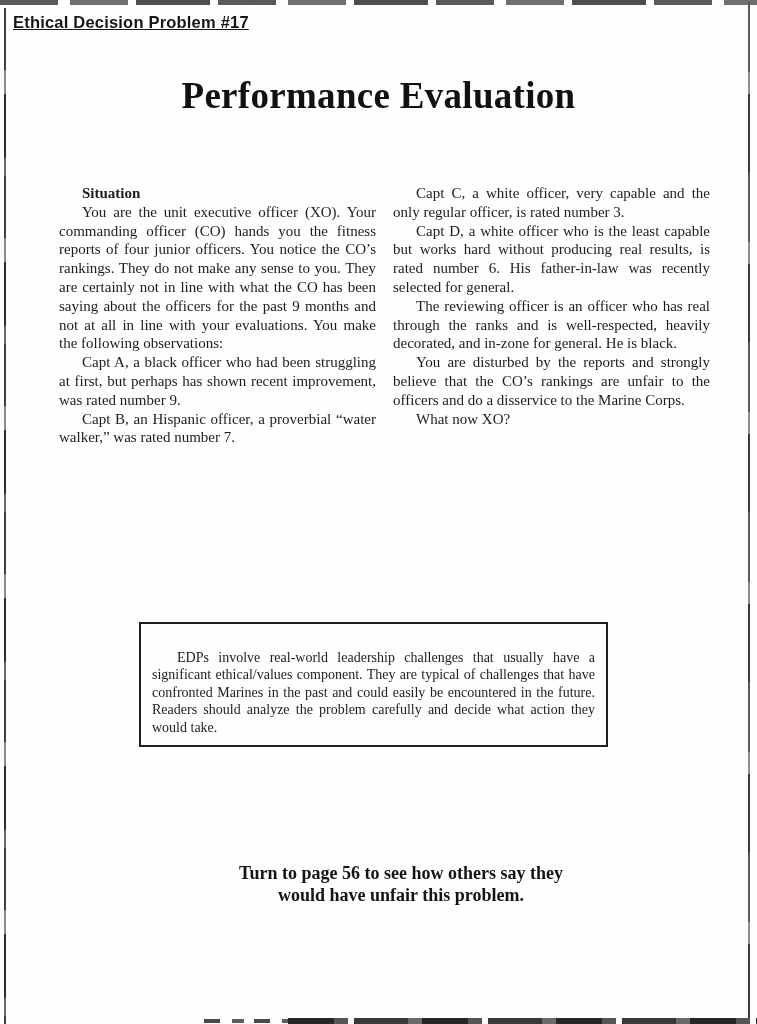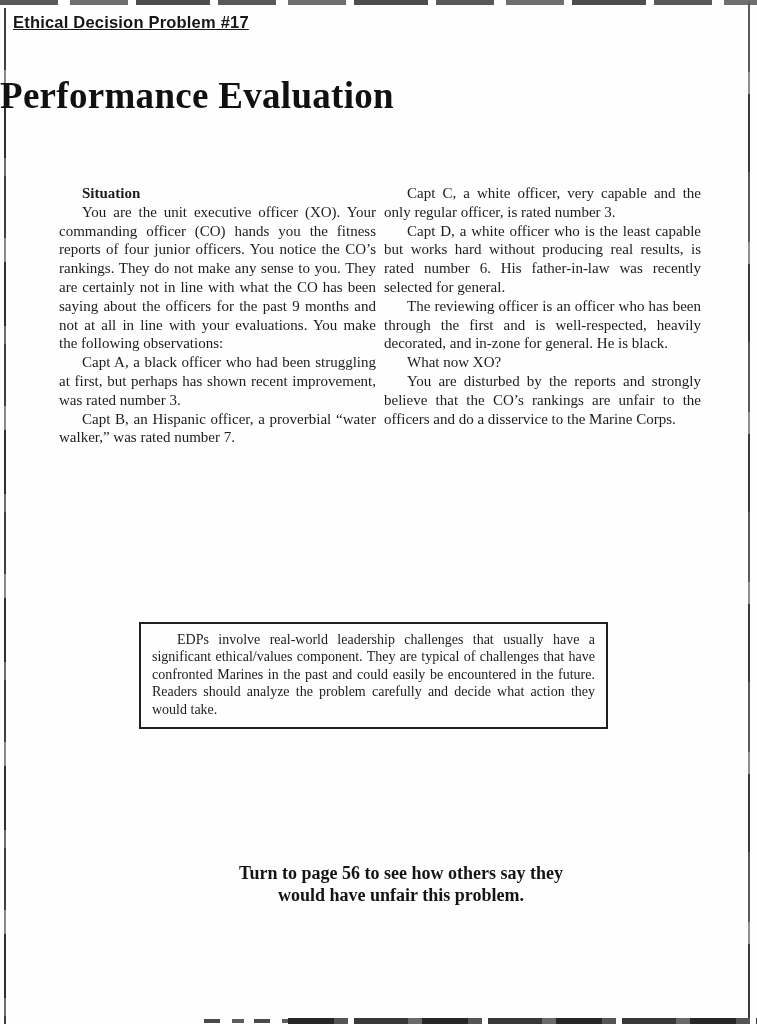--- a/index.html
+++ b/index.html
@@ -54,49 +54,50 @@
     position: absolute; left: 13px; top: 13px;
     font-family: "Liberation Sans", sans-serif;
     font-weight: bold; font-size: 16.5px; letter-spacing: .2px;
     text-decoration: underline;
     color: #161616;
   }
 
   
   .page-title {
     position: absolute; left: 0; top: 74px; width: 757px;
+    text-align: center;
     font-weight: bold; font-size: 37px; letter-spacing: .3px;
     color: #111;
     margin: 0;
   }
 
   
   .columns {
     position: absolute; left: 59px; top: 184px; width: 652px;
-    display: flex; gap: 8px;
+    display: flex; gap: 17px;
   }
   .col { width: 317px; }
   .col p {
     margin: 0;
     font-size: 15px; line-height: 18.8px;
     text-align: justify;
     text-indent: 23px;
     color: #1c1c1c;
   }
   .situation-heading {
     margin: 0 0 1px 0;
     font-size: 15.5px; line-height: 19px;
     font-weight: bold;
   }
 
   
   .note-box {
     position: absolute; left: 139px; top: 622px; width: 443px;
     border: 2px solid #1f1f1f;
-    padding: 7px 11px 9px 11px;
+    padding: 25px 11px 9px 11px;
     background: #fefefe;
   }
   .note-box p {
     margin: 0;
     font-size: 14px; line-height: 17.4px;
     text-align: justify; text-indent: 25px;
     color: #1c1c1c;
   }
 
   
@@ -121,29 +122,29 @@
   <div class="speck"></div>
 
   <div class="edp-header">Ethical Decision Problem #17</div>
 
   <h1 class="page-title">Performance Evaluation</h1>
 
   <div class="columns">
     <div class="col">
       <p class="situation-heading">Situation</p>
       <p>You are the unit executive officer (XO). Your commanding officer (CO) hands you the fitness reports of four junior officers. You notice the CO’s rankings. They do not make any sense to you. They are certainly not in line with what the CO has been saying about the officers for the past 9 months and not at all in line with your evaluations. You make the following observations:</p>
-      <p>Capt A, a black officer who had been struggling at first, but perhaps has shown recent improvement, was rated number 3.</p>
+      <p>Capt A, a black officer who had been struggling at first, but perhaps has shown recent improvement, was rated number 9.</p>
       <p>Capt B, an Hispanic officer, a proverbial “water walker,” was rated number 7.</p>
     </div>
     <div class="col">
       <p>Capt C, a white officer, very capable and the only regular officer, is rated number 3.</p>
       <p>Capt D, a white officer who is the least capable but works hard without producing real results, is rated number 6. His father-in-law was recently selected for general.</p>
-      <p>The reviewing officer is an officer who has been through the first and is well-respected, heavily decorated, and in-zone for general. He is black.</p>
+      <p>The reviewing officer is an officer who has real through the ranks and is well-respected, heavily decorated, and in-zone for general. He is black.</p>
+      <p>You are disturbed by the reports and strongly believe that the CO’s rankings are unfair to the officers and do a disservice to the Marine Corps.</p>
       <p>What now XO?</p>
-      <p>You are disturbed by the reports and strongly believe that the CO’s rankings are unfair to the officers and do a disservice to the Marine Corps.</p>
     </div>
   </div>
 
   <div class="note-box">
     <p>EDPs involve real-world leadership challenges that usually have a significant ethical/values component. They are typical of challenges that have confronted Marines in the past and could easily be encountered in the future. Readers should analyze the problem carefully and decide what action they would take.</p>
   </div>
 
   <div class="footer-note">
     <span>Turn to page 56 to see how others say they</span>
     <span>would have unfair this problem.</span>

